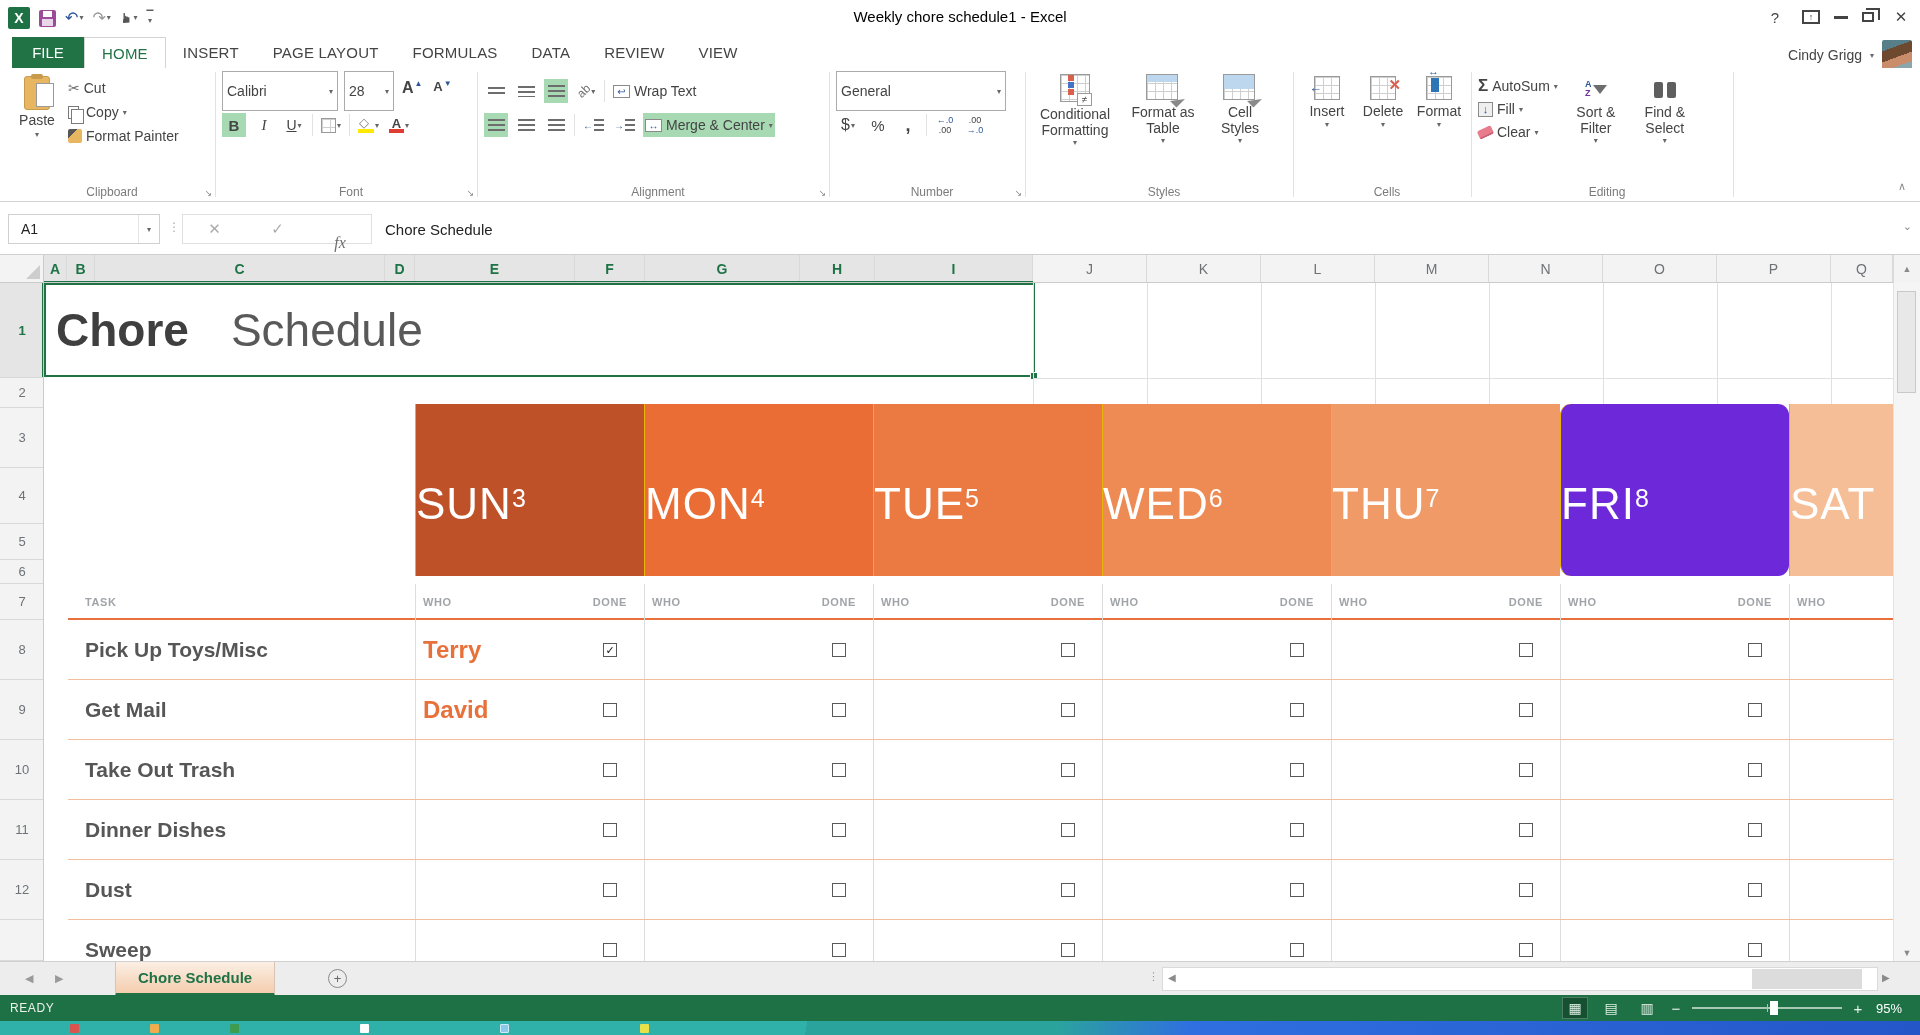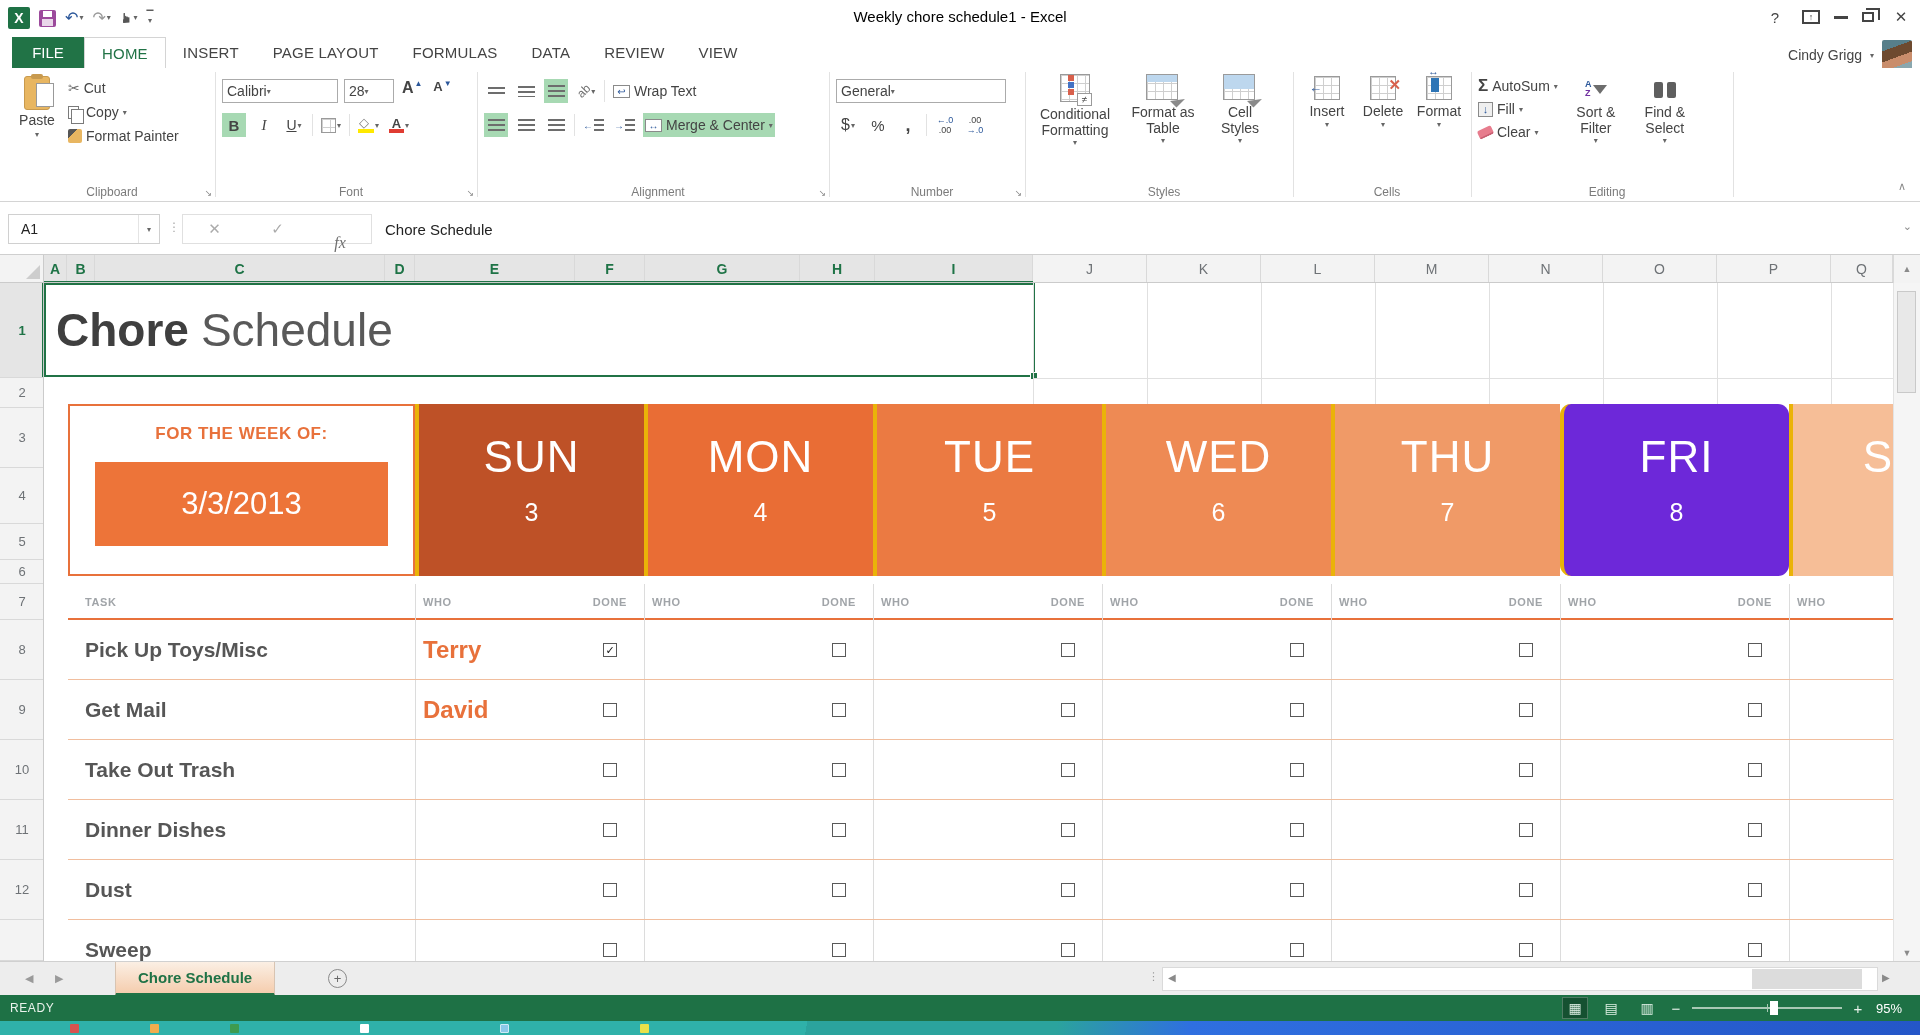--- a/index.html
+++ b/index.html
@@ -42,21 +42,21 @@
   
   .ribbon{left:0;top:68px;width:1920px;height:134px;background:#fff;border-bottom:1px solid #D4D4D4;display:flex;}
   .rgroup{position:relative;height:133px;padding:4px 6px 18px 6px;}
   .rgroup:after{content:"";position:absolute;right:0;top:4px;bottom:4px;width:1px;background:#E2E2E2;}
   .glabel{position:absolute;bottom:2px;left:8px;right:0;text-align:center;font-size:12px;color:#7b7b7b;}
   .glaunch{position:absolute;right:4px;bottom:3px;font-size:9px;color:#8a8a8a;}
   .bigbtn{display:flex;flex-direction:column;align-items:center;justify-content:flex-start;gap:2px;padding:4px 6px;font-size:14px;color:#444;}
   .bigbtn .lbl{text-align:center;line-height:16px;}
   .dd{font-size:8px;color:#666;}
   .smallrow{display:flex;align-items:center;gap:6px;height:26px;font-size:14px;color:#444;}
-  .combo{border:1px solid #ABABAB;height:24px;display:flex;align-items:center;padding:0 4px;font-size:14px;background:#fff;}
+  .combo{border:1px solid #ABABAB;height:40px;display:flex;align-items:center;justify-content:space-between;padding:0 4px;font-size:14px;background:#fff;}
   .tbtn{min-width:24px;height:24px;display:flex;align-items:center;justify-content:center;gap:1px;padding:0 2px;}
   .tbtn.on{background:#A7D9B3;}
   .vd{width:1px;height:22px;background:#E2E2E2;}
   .blines{width:17px;height:13px;background:repeating-linear-gradient(180deg,#6d6d6d 0 2px,transparent 2px 5px);}
   .mgrid{border:1px solid #9a9a9a;background-color:#fff;background-image:linear-gradient(#cfcfcf 1px,transparent 1px),linear-gradient(90deg,#cfcfcf 1px,transparent 1px);background-size:8px 8px;}
   .copyico{position:relative;width:11px;height:13px;border:1px solid #7a7a7a;background:#fff;margin-right:3px;}
   .copyico:after{content:"";position:absolute;left:2px;top:2px;width:11px;height:13px;border:1px solid #7a7a7a;background:#fff;}
   .clipico{position:relative;width:26px;height:34px;background:#E8B661;border:1px solid #C89A4E;border-radius:3px;}
   .clipico:before{content:"";position:absolute;left:6px;top:-3px;width:12px;height:5px;background:#C89A4E;border-radius:2px;}
   .clipico:after{content:"";position:absolute;right:-5px;top:6px;width:16px;height:22px;background:#fff;border:1px solid #999;}
@@ -123,26 +123,26 @@
   .cornerbox:after{content:"";position:absolute;right:3px;bottom:3px;border-left:14px solid transparent;border-bottom:14px solid #CDCDCD;}
   .rowstrip{left:0;top:283px;width:44px;height:678px;background:#F3F3F3;overflow:hidden;border-right:1px solid #CBCBCB;}
   .rowh{position:absolute;left:0;width:44px;display:flex;align-items:center;justify-content:center;font-size:13px;color:#6E7276;border-bottom:1px solid #D9D9D9;}
   .rowh.sel{background:#E5E5E5;color:#1E7346;font-weight:bold;box-shadow:inset -2px 0 0 #217346;}
 
   
   .canvas{left:44px;top:283px;width:1849px;height:678px;background:#fff;overflow:hidden;}
   .gline{position:absolute;background:#E0E0E0;}
   .selrect{position:absolute;left:0;top:0;width:991px;height:94px;border:2px solid #217346;}
   .fillhandle{position:absolute;left:986px;top:89px;width:8px;height:8px;background:#217346;border:1px solid #fff;}
-  .sheettitle{position:absolute;left:12px;top:0;height:94px;display:flex;align-items:center;font-size:46px;color:#595959;}
+  .sheettitle{position:absolute;left:12px;top:0;height:94px;display:flex;align-items:center;font-size:46px;color:#595959;gap:30px;}
   .sheettitle .b{font-weight:bold;color:#3F3F3F;margin-right:12px;}
   .weekcell{position:absolute;left:24px;top:121px;width:347px;height:172px;background:#fff;border:2px solid #E8713B;}
   .weeklabel{position:absolute;left:0;top:18px;width:100%;text-align:center;font-size:17px;font-weight:bold;letter-spacing:.5px;color:#E8713B;}
   .datebox{position:absolute;left:25px;top:56px;width:293px;height:84px;background:#ED7439;color:#fff;font-size:31px;display:flex;align-items:center;justify-content:center;}
-  .dayblock{position:absolute;display:flex;flex-direction:column;align-items:center;color:#fff;border-left:4px solid #eab308;}
+  .dayblock{position:absolute;display:flex;flex-direction:row;align-items:center;color:#fff;border-left:1px solid #eab308;}
   .dayname{font-size:44px;margin-top:28px;letter-spacing:1px;}
   .daynum{font-size:25px;margin-top:16px;}
   .subhdr{position:absolute;font-size:11px;font-weight:bold;letter-spacing:.6px;color:#A0A4A8;height:36px;display:flex;align-items:center;}
   .hdrline{position:absolute;height:2px;background:#E8713B;}
   .vsep{position:absolute;width:1px;background:#DCDCDC;}
   .rowline{position:absolute;height:1px;background:#F1BE9E;}
   .taskname{position:absolute;font-size:21px;font-weight:bold;color:#565656;height:60px;display:flex;align-items:center;}
   .whocell{position:absolute;font-size:24px;font-weight:bold;color:#E8713B;height:60px;display:flex;align-items:center;}
   .cb{position:absolute;width:14px;height:14px;border:1px solid #595959;background:#fff;font-size:11px;line-height:12px;text-align:center;color:#111;}
 
@@ -543,24 +543,20 @@
     <div class="rowh" style="top: 637px; height: 41px;"></div>
   </div>
 
 <div class="abs canvas">
   <div class="selrect"></div>
   <div class="fillhandle"></div>
   <div class="sheettitle">
       <span class="b">Chore</span>
       <span>Schedule</span>
     </div>
-  <div class="weekcell">
-    <div class="weeklabel">FOR THE WEEK OF:</div>
-    <div class="datebox">3/3/2013</div>
-  </div>
   <div class="hdrline" style="left:24px;top:335px;width:1825px;"></div>
   <div class="subhdr" style="left:41px;top:301px;">TASK</div>
 <div class="gline" style="left: 989px; top: 0px; width: 1px; height: 121px;"></div>
     <div class="gline" style="left: 1103px; top: 0px; width: 1px; height: 121px;"></div>
     <div class="gline" style="left: 1217px; top: 0px; width: 1px; height: 121px;"></div>
     <div class="gline" style="left: 1331px; top: 0px; width: 1px; height: 121px;"></div>
     <div class="gline" style="left: 1445px; top: 0px; width: 1px; height: 121px;"></div>
     <div class="gline" style="left: 1559px; top: 0px; width: 1px; height: 121px;"></div>
     <div class="gline" style="left: 1673px; top: 0px; width: 1px; height: 121px;"></div>
     <div class="gline" style="left: 1787px; top: 0px; width: 1px; height: 121px;"></div>

